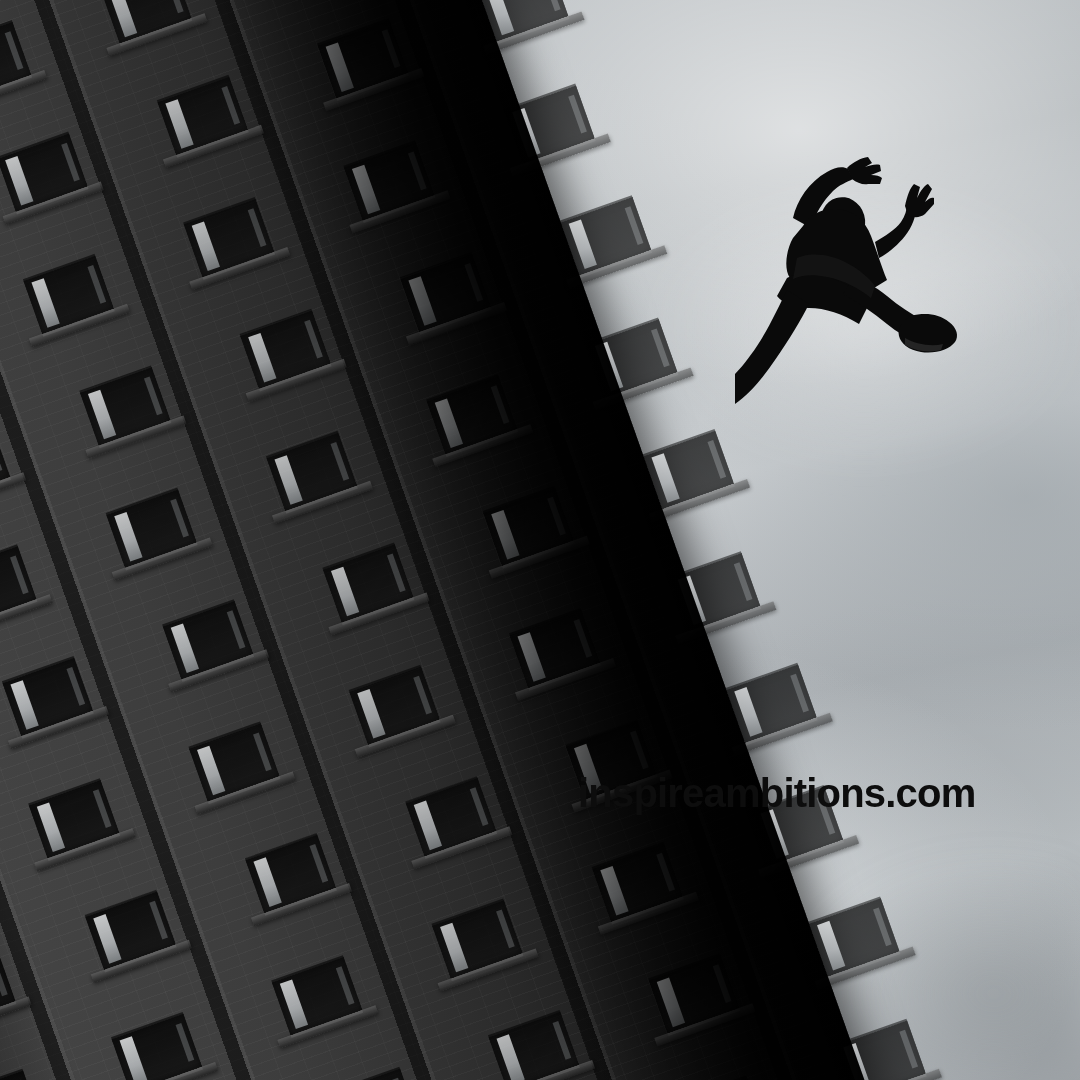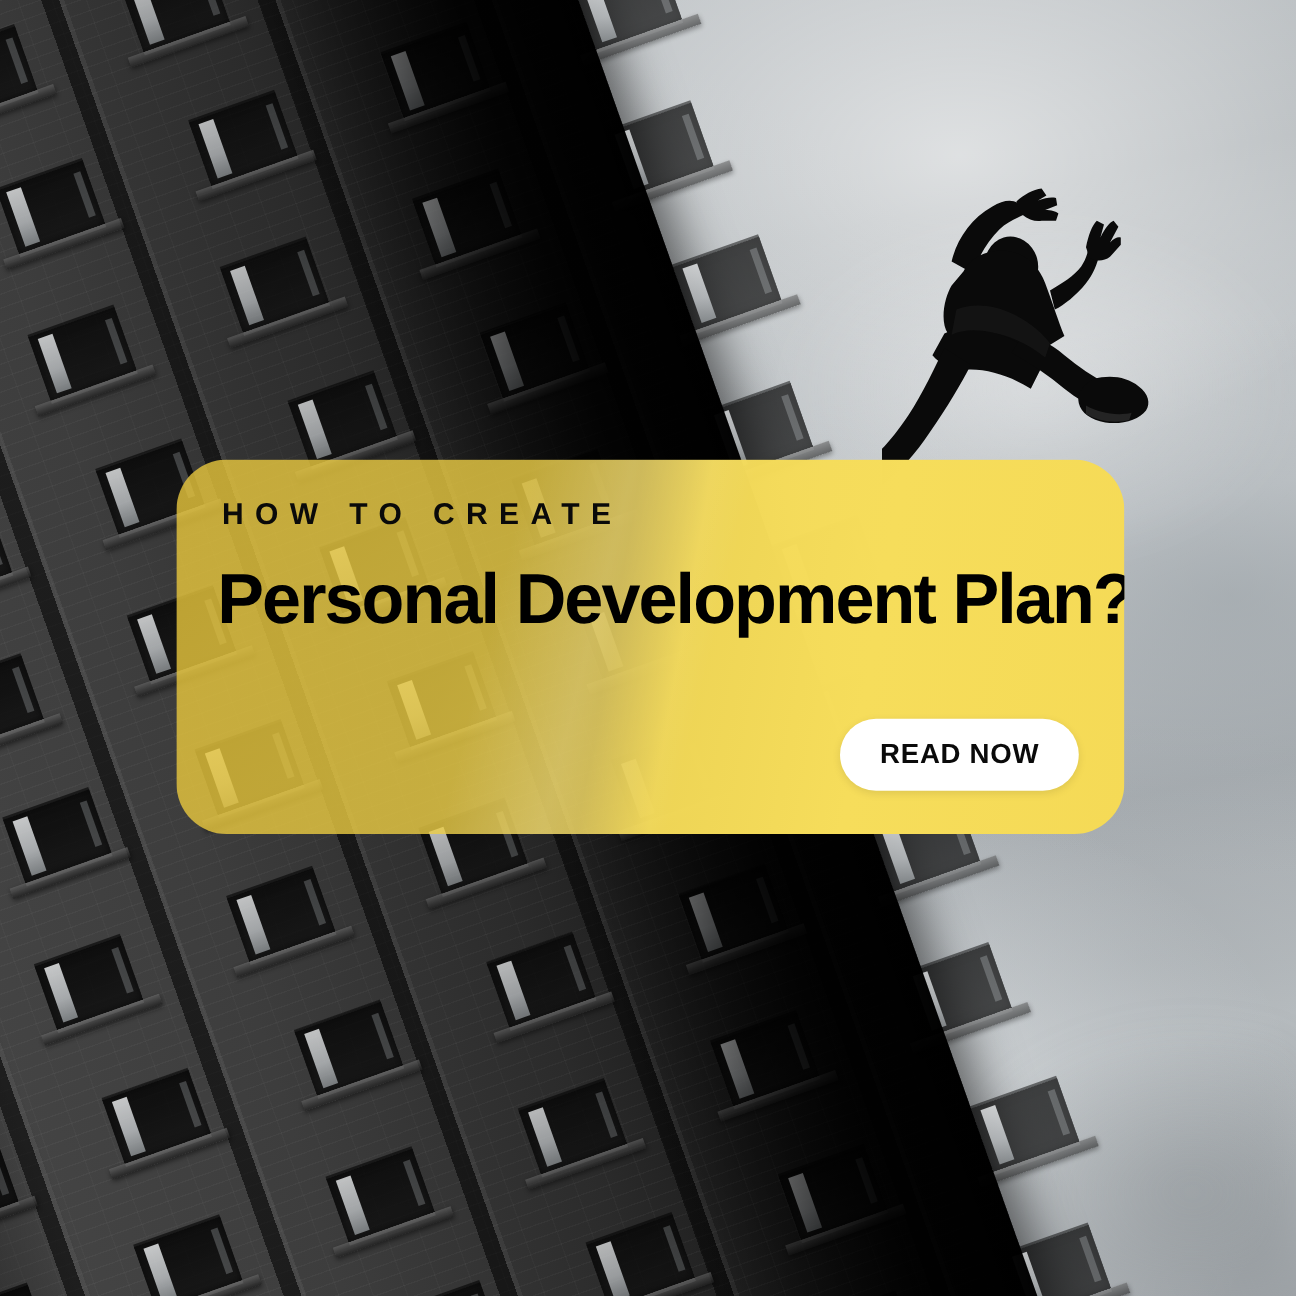--- a/index.html
+++ b/index.html
@@ -521,24 +521,16 @@
 
         <path d="M170 200 C180 206 196 209 208 206 L206 212
                  C194 215 180 213 170 207 Z" fill="#242424"></path>
 
         <path d="M62 120 C76 114 94 116 110 124 C124 131 134 140 140 148
                  L136 160 C124 150 108 142 92 139 C78 136 66 137 58 141 Z" fill="#1c1c1c" opacity="0.55"></path>
       </g>
     </svg>
   </div>
 
-  <div class="card">
-    <div class="card-bg"></div>
-    <div class="card-sheen"></div>
-    <div class="card-content">
-      <div class="eyebrow">HOW TO CREATE</div>
-      <div class="headline">Personal Development Plan?</div>
-      <button class="cta">READ NOW</button>
-    </div>
-  </div>
-
+
+  <div class="site-url">inspireambitions.com</div>
 
 </div>
 
 </body></html>

